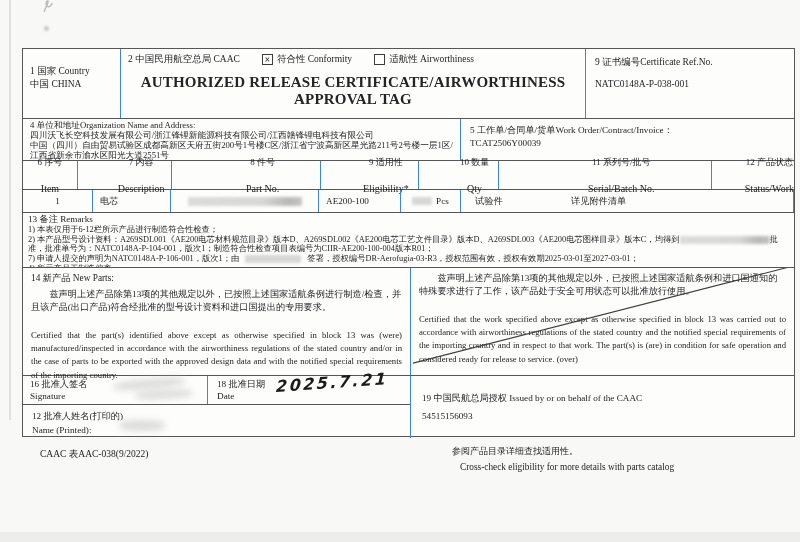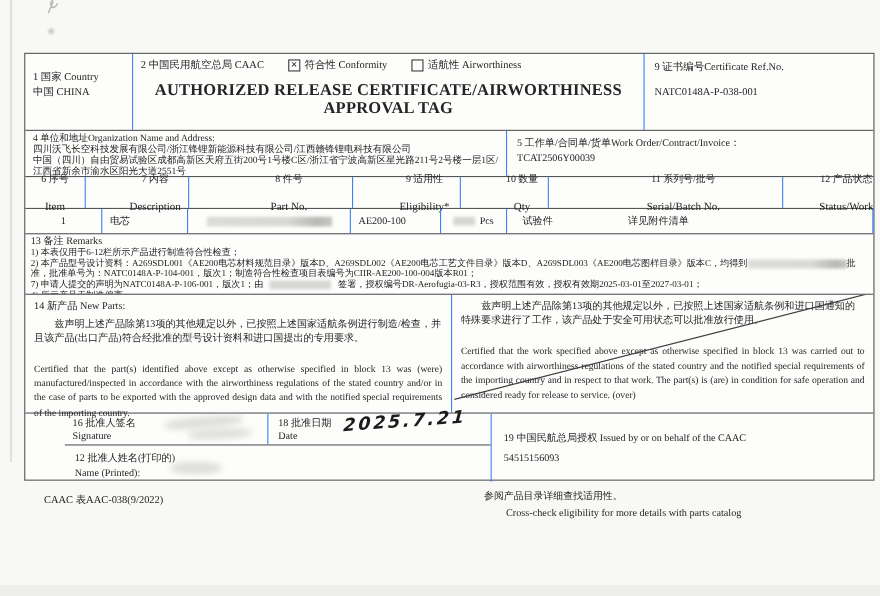--- a/index.html
+++ b/index.html
@@ -65,41 +65,41 @@
   
   .r1415 { display:flex; height:108px; }
   .c-b14 { width:388px; padding:4px 8px 0 8px; }
   .c-b15 { flex:1; position:relative; padding:4px 8px 0 8px; }
   .part-title { font-size:9.3px; margin-bottom:3px; }
   .part-zh { font-size:9.2px; line-height:12.8px; text-indent:2em; }
   .part-en { font-size:8.7px; line-height:13.4px; text-align:justify; margin-top:15px; }
   .strike-overlay { position:absolute; left:0; top:0; width:100%; height:100%; pointer-events:none; }
 
   
-  .rbottom { display:flex; height:62px;margin-left:36px; }
+  .rbottom { display:flex; height:62px; }
   .bottom-left { width:388px; display:flex; flex-direction:column; }
   .sig-row { display:flex; height:29px; }
   .c-b16 { width:185px; padding:2px 0 0 7px; font-size:9.2px; line-height:12px; position:relative; }
   .c-b18 { flex:1; padding:2px 0 0 9px; font-size:9.2px; line-height:12px; position:relative; }
   .c-b17 { flex:1; padding:4px 0 0 9px; font-size:9.2px; line-height:14px; position:relative; }
   .c-b19 { flex:1; padding:13px 0 0 11px; font-size:9.2px; line-height:18px; }
   .date-hand {
     position:absolute; left:68px; top:1px;
     font-family:"DejaVu Sans", sans-serif; font-style:italic; font-weight:bold;
     font-size:16px; letter-spacing:2.5px; color:#1b1b1b;
     transform:rotate(-4deg) skewX(-8deg); white-space:nowrap;
   }
   .smudge { position:absolute; background:#c4c4c2; opacity:.55; filter:blur(3px); border-radius:40%; }
   .smudge.s1 { left:90px; top:3px; width:72px; height:10px; transform:rotate(-5deg); }
   .smudge.s2 { left:112px; top:14px; width:58px; height:9px; transform:rotate(-3deg); }
   .smudge.s3 { left:96px; top:15px; width:46px; height:11px; }
 
   
   .footer-code { position:absolute; left:40px; top:448px; font-size:9.5px; }
-  .footer-note-zh { position:absolute; left:440px; top:445px; font-size:9px; }
+  .footer-note-zh { position:absolute; left:452px; top:445px; font-size:9px; }
   .footer-note-en { position:absolute; left:460px; top:462px; font-size:9.3px; }
 </style>
 </head>
 <body>
 
 <div class="page">
   <div class="paper-edge-left"></div>
   <div class="scan-shadow-bottom"></div>
 
   <svg class="pen-mark-1" viewBox="0 0 12 13">

